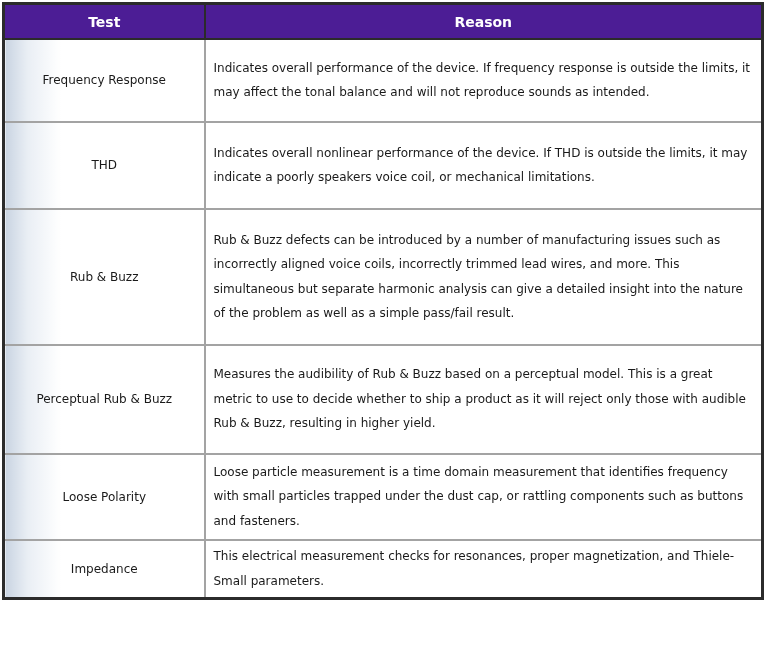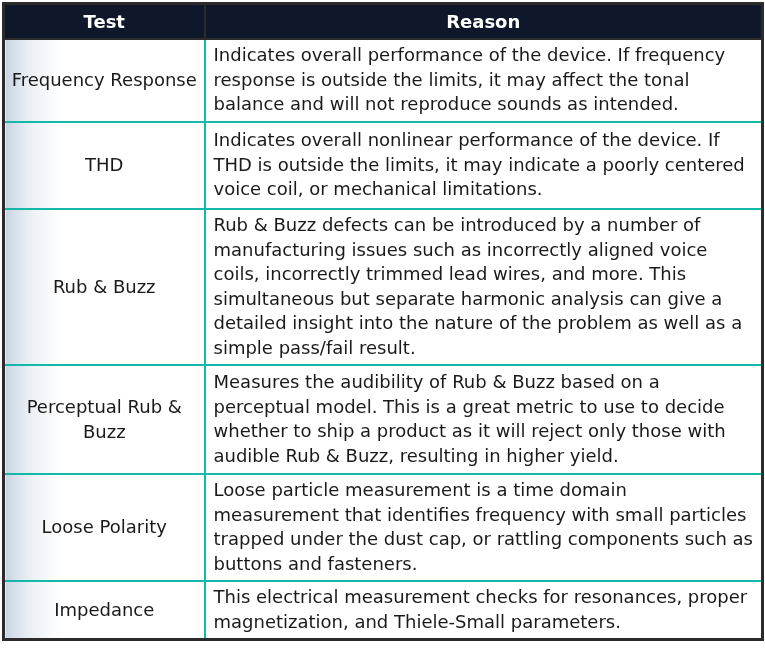--- a/index.html
+++ b/index.html
@@ -7,32 +7,32 @@
   .wrap { position: absolute; left: 2px; top: 2px; width: 759px; }
   table {
     border-collapse: collapse;
     width: 759px;
     font-family: "DejaVu Sans", sans-serif;
     color: #1a1a1a;
     table-layout: fixed;
     border: 3px solid #2b2b2b;
   }
   th {
-    background: #0f172a;
+    background: #4c1d95;
     color: #ffffff;
     font-weight: bold;
-    font-size: 18px;
+    font-size: 14px;
     height: 33px;
     padding: 0;
     text-align: center;
     border: 2px solid #2b2b2b;
   }
   td {
-    border: 2px solid #14b8a6;
-    font-size: 18px;
+    border: 2px solid #a3a3a3;
+    font-size: 12px;
     line-height: 24.5px;
     vertical-align: middle;
     padding: 0;
   }
   td.test {
     text-align: center;
     background: linear-gradient(to right, #c9d4e2 0px, #e9eef4 22px, #ffffff 55px, #ffffff 100%);
     padding: 0 6px;
   }
   td.reason {
@@ -58,21 +58,21 @@
       <th>Reason</th>
     </tr>
   </thead>
   <tbody>
     <tr style="height:83px">
       <td class="test">Frequency Response</td>
       <td class="reason">Indicates overall performance of the device. If frequency response is outside the limits, it may affect the tonal balance and will not reproduce sounds as intended.</td>
     </tr>
     <tr style="height:87px">
       <td class="test">THD</td>
-      <td class="reason">Indicates overall nonlinear performance of the device. If THD is outside the limits, it may indicate a poorly centered voice coil, or mechanical limitations.</td>
+      <td class="reason">Indicates overall nonlinear performance of the device. If THD is outside the limits, it may indicate a poorly speakers voice coil, or mechanical limitations.</td>
     </tr>
     <tr style="height:136px">
       <td class="test">Rub &amp; Buzz</td>
       <td class="reason">Rub &amp; Buzz defects can be introduced by a number of manufacturing issues such as incorrectly aligned voice coils, incorrectly trimmed lead wires, and more. This simultaneous but separate harmonic analysis can give a detailed insight into the nature of the problem as well as a simple pass/fail result.</td>
     </tr>
     <tr style="height:109px">
       <td class="test">Perceptual Rub &amp; Buzz</td>
       <td class="reason">Measures the audibility of Rub &amp; Buzz based on a perceptual model. This is a great metric to use to decide whether to ship a product as it will reject only those with audible Rub &amp; Buzz, resulting in higher yield.</td>
     </tr>
     <tr style="height:86px">

